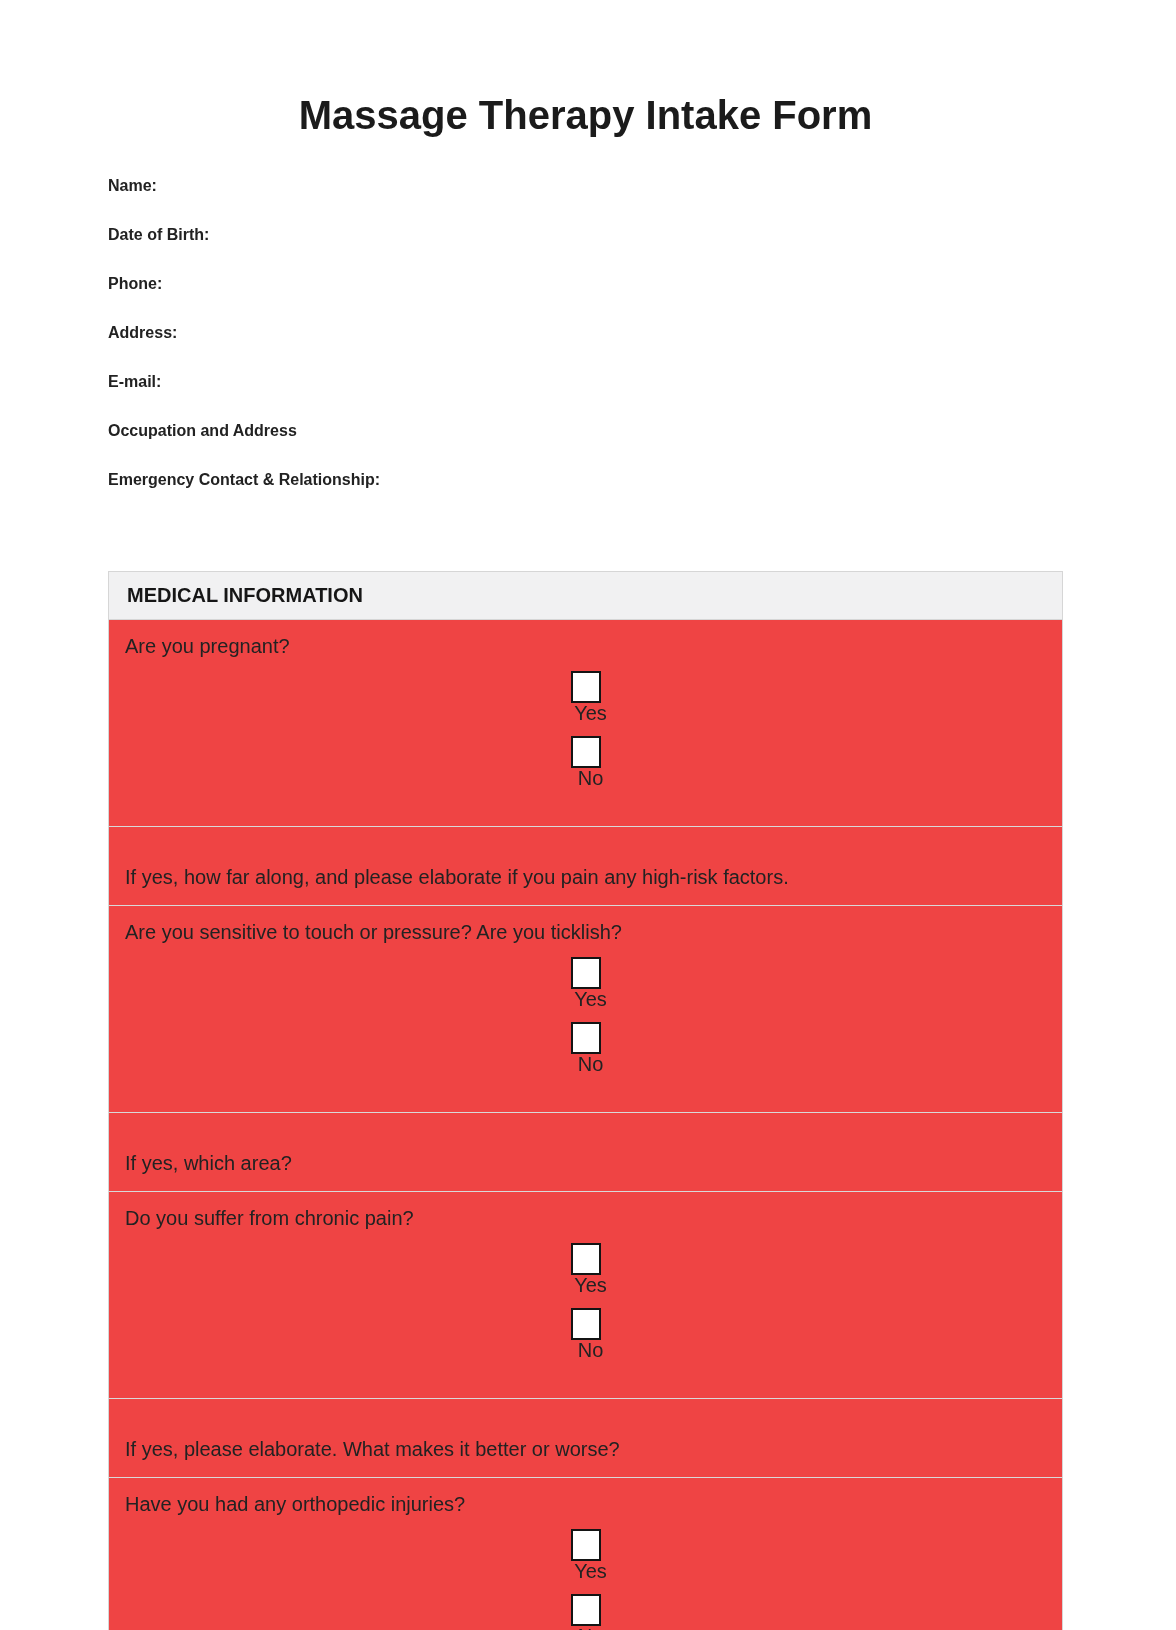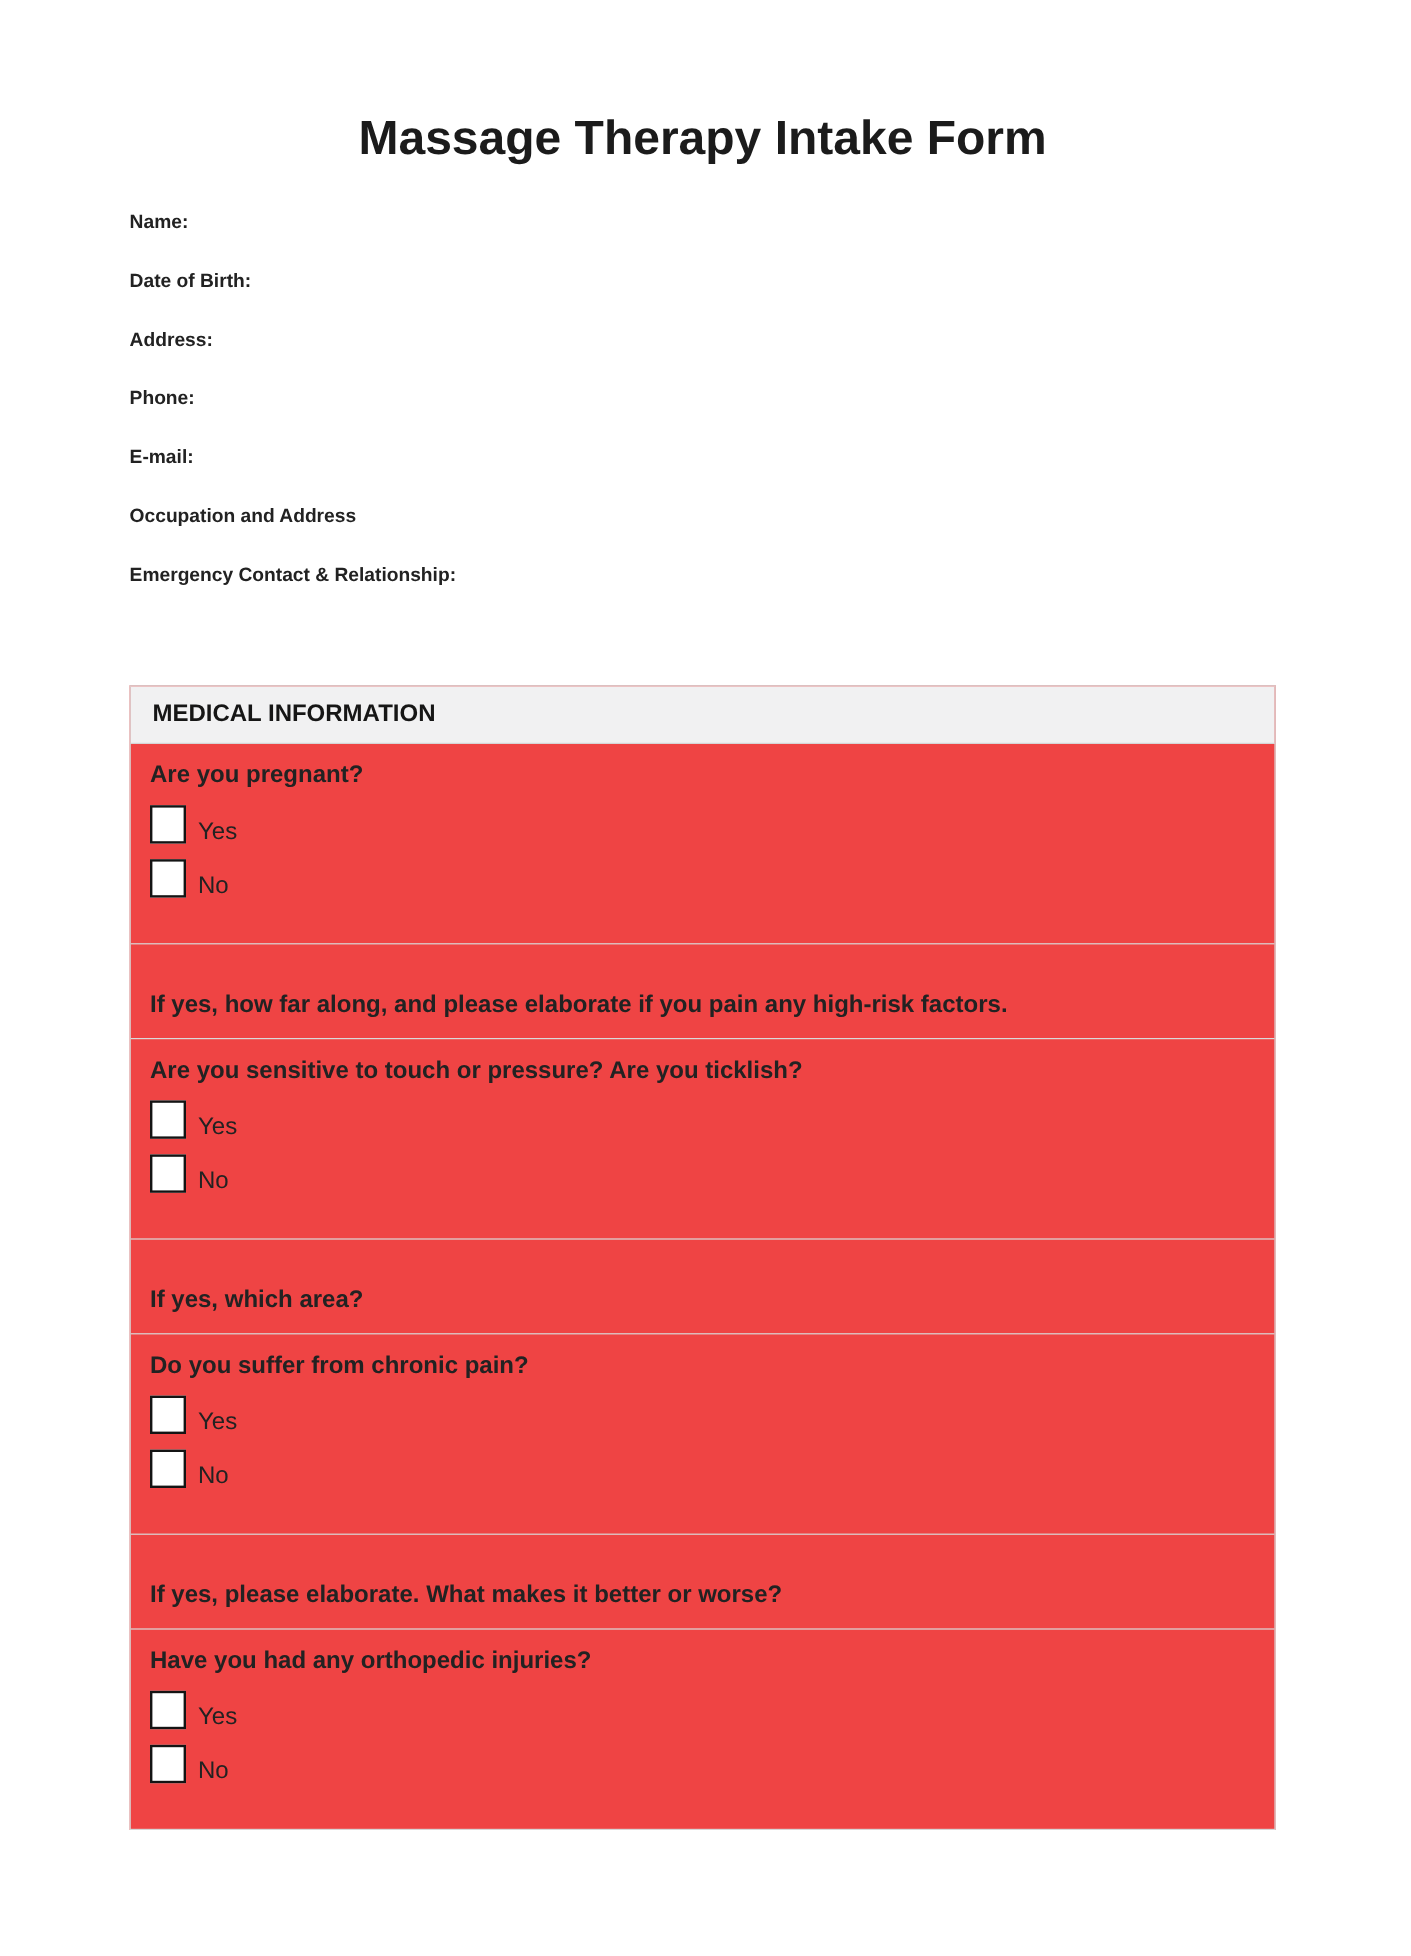--- a/index.html
+++ b/index.html
@@ -52,28 +52,29 @@
   .row { border-bottom: 1px solid #d9d9d9; }
   .row:last-child { border-bottom: none; }
 
   .row.yesno { padding: 14px 16px 38px 16px; }
   .row.textrow { padding: 38px 16px 16px 16px; }
 
   .question {
     font-size: 20px;
     line-height: 24px;
     color: #222222;
-    font-weight: bold;
+    font-weight: normal;
   }
   .row.yesno .question { margin-bottom: 10px; }
 
   .option {
     display: flex;
-    align-items: flex-end;
+    align-items: center;
     margin-top: 13px;
+    flex-direction: column;
   }
   .checkbox {
     display: inline-block;
     width: 30px;
     height: 32px;
     border: 2px solid #141414;
     background: #ffffff;
     flex: 0 0 auto;
   }
   .opt-label {
@@ -86,22 +87,22 @@
 </head>
 <body>
 
 <div class="page">
 
   <h1 class="form-title">Massage Therapy Intake Form</h1>
 
   <div class="personal-fields">
     <div class="personal-field">Name:</div>
     <div class="personal-field">Date of Birth:</div>
+    <div class="personal-field">Phone:</div>
     <div class="personal-field">Address:</div>
-    <div class="personal-field">Phone:</div>
     <div class="personal-field">E-mail:</div>
     <div class="personal-field">Occupation and Address</div>
     <div class="personal-field">Emergency Contact &amp; Relationship:</div>
   </div>
 
   <div class="medical-table">
 
     <div class="section-header">MEDICAL INFORMATION</div>
 
     <div class="row yesno">

